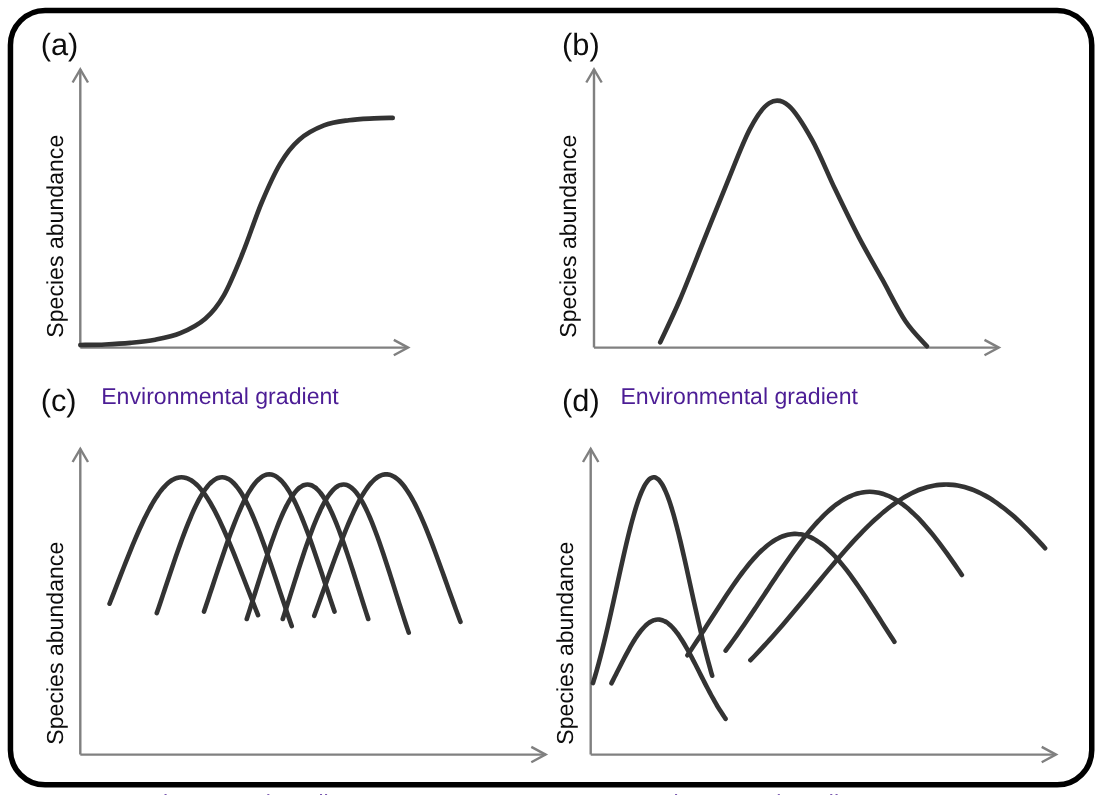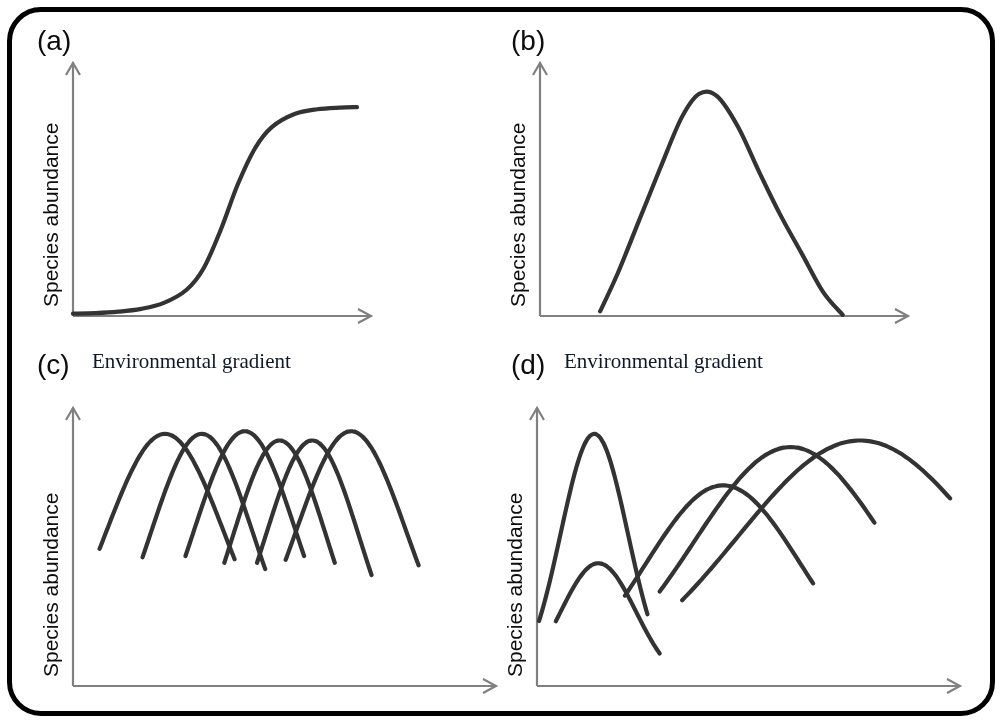--- a/index.html
+++ b/index.html
@@ -85,23 +85,23 @@
   .data-curve {
     fill: none;
     stroke: #333333;
     stroke-width: 4.2;
     stroke-linecap: round;
     stroke-linejoin: round;
   }
   .axis-label-x {
     position: absolute;
     font-size: 21px;
-    color: #0f172a;
+    color: #4c1d95;
     white-space: nowrap;
-    font-family: Liberation Serif, serif;
+    font-family: Liberation Sans, sans-serif;
   }
   .axis-label-y {
     position: absolute;
     font-size: 21px;
     color: #0d0d0d;
     white-space: nowrap;
     transform-origin: 0 0;
     transform: rotate(-90deg);
     font-family: "Liberation Sans", sans-serif;
   }

